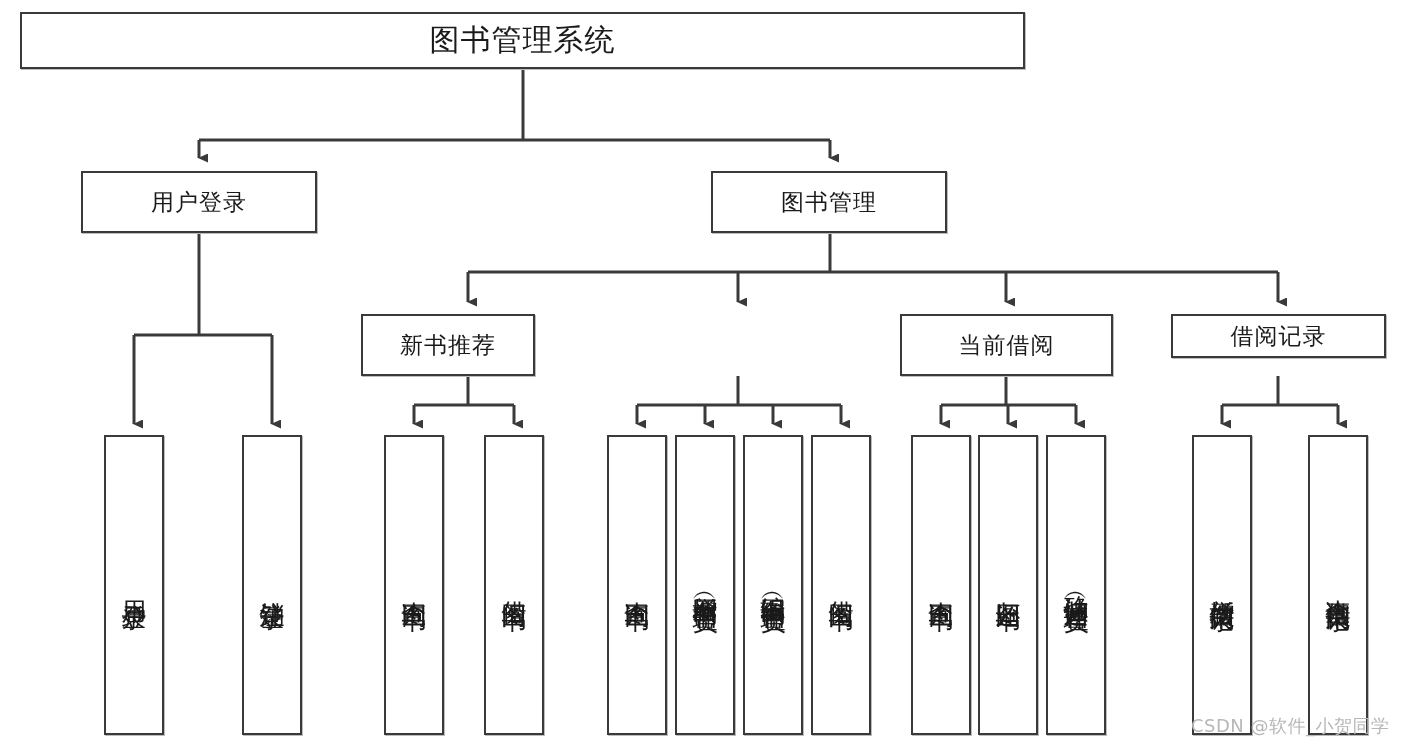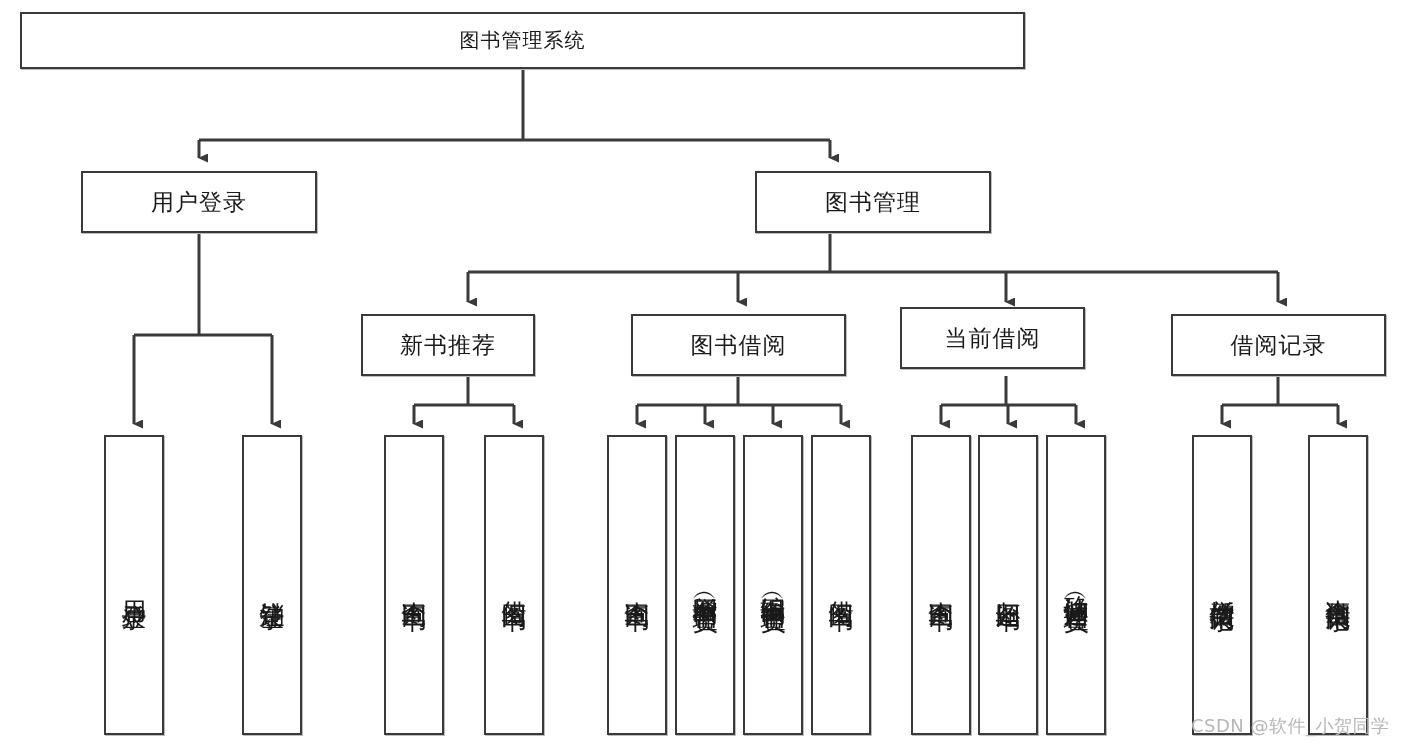--- a/index.html
+++ b/index.html
@@ -42,21 +42,21 @@
     text-align: center;
     line-height: 1.15;
     white-space: nowrap;
   }
   
   .node.horiz .label {
     font-size: 23px;
     letter-spacing: 1px;
   }
   .node.root .label {
-    font-size: 20px;
+    font-size: 30px;
   }
   
   .node.vert {
     align-items: center;
     justify-content: center;
   }
   .node.vert .label {
     writing-mode: vertical-rl;
     text-orientation: upright;
     font-size: 25px;
@@ -130,34 +130,31 @@
     </g>
   </svg>
 
   <div class="node horiz root" style="left:20px; top:12px; width:1005px; height:57px;">
     <span class="label">图书管理系统</span>
   </div>
 
   <div class="node horiz" style="left:81px; top:171px; width:236px; height:62px;">
     <span class="label">用户登录</span>
   </div>
-  <div class="node horiz" style="left:711px; top:171px; width:236px; height:62px;margin-left:44px;">
+  <div class="node horiz" style="left:711px; top:171px; width:236px; height:62px;">
     <span class="label">图书管理</span>
   </div>
 
   <div class="node horiz" style="left:361px; top:314px; width:174px; height:62px;">
     <span class="label">新书推荐</span>
   </div>
-  <div class="node horiz" style="left:631px; top:314px; width:215px; height:62px;">
-    <span class="label">图书借阅</span>
-  </div>
-  <div class="node horiz" style="left:900px; top:307px; width:185px; height:62px;">
+  <div class="node horiz" style="left:900px; top:314px; width:213px; height:62px;">
     <span class="label">当前借阅</span>
   </div>
-  <div class="node horiz" style="left:1171px; top:314px; width:215px; height:62px;">
+  <div class="node horiz" style="left:1171px; top:314px; width:215px; height:44px;">
     <span class="label">借阅记录</span>
   </div>
 
   <div class="node vert" style="left:104px; top:435px; width:60px; height:300px;">
     <span class="label">用户登录</span>
   </div>
   <div class="node vert" style="left:242px; top:435px; width:60px; height:300px;">
     <span class="label">注销登录</span>
   </div>
 

